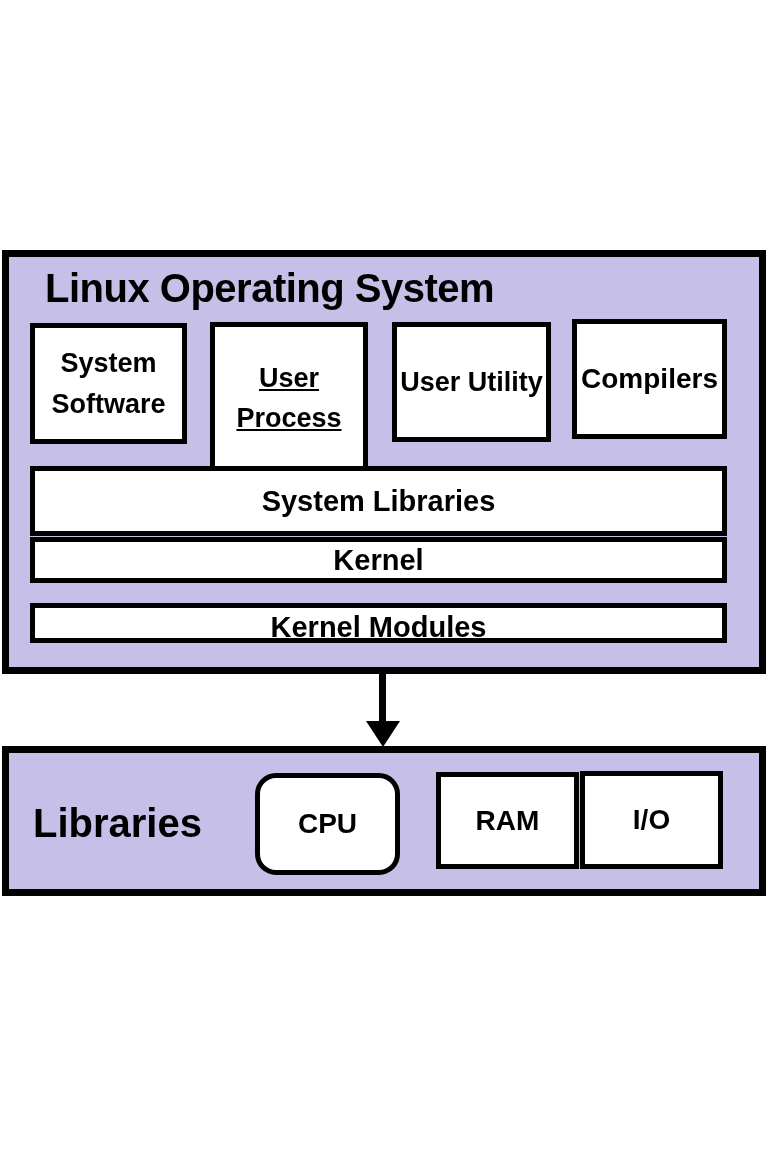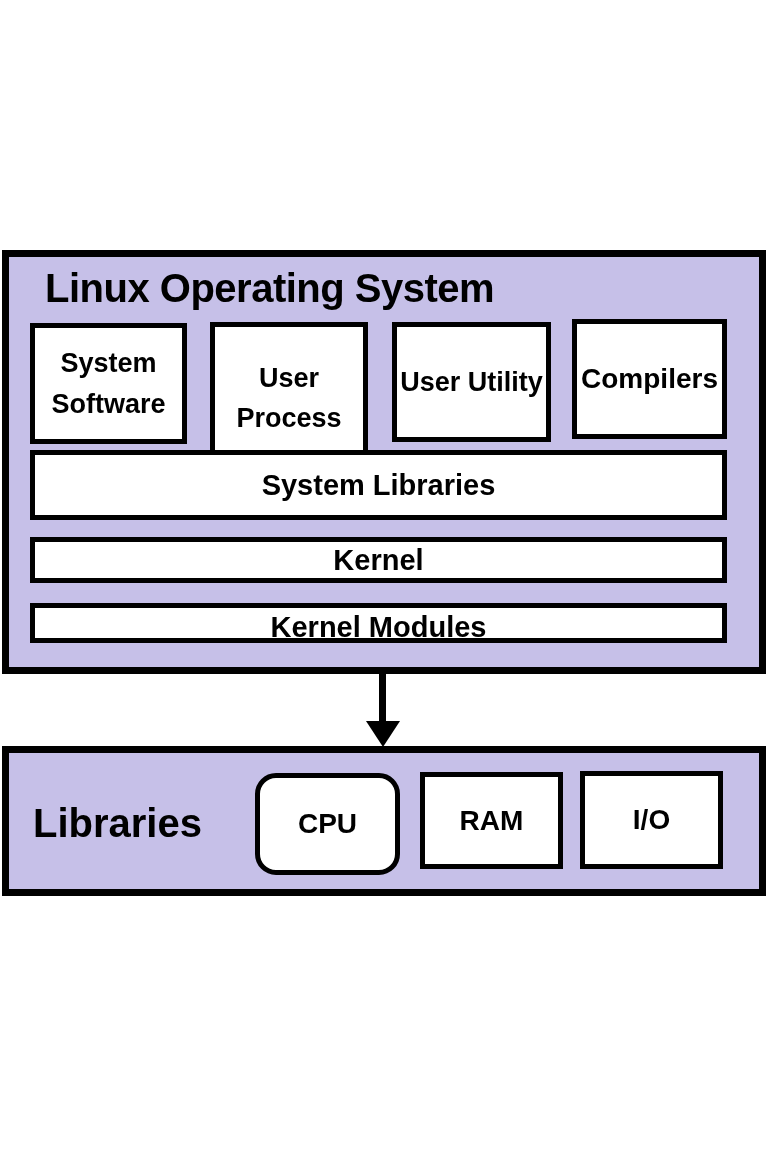--- a/index.html
+++ b/index.html
@@ -33,25 +33,25 @@
     background: var(--box-bg, #ffffff);
     border: 5px solid var(--ink, #000000);
     box-sizing: border-box;
     display: flex;
     align-items: center;
     justify-content: center;
     text-align: center;
   }
   .top-box { font-size: 27px; line-height: 1.5; }
   .box-system-software { left: 30px;  top: 323px; width: 157px; height: 121px; }
-  .box-user-process    { left: 210px; top: 322px; width: 158px; height: 152px; }
+  .box-user-process    { left: 210px; top: 322px; width: 158px; height: 152px; text-decoration: underline; }
   .box-user-utility    { left: 392px; top: 322px; width: 159px; height: 120px; }
   .box-compilers       { left: 572px; top: 319px; width: 155px; height: 120px; font-size: 28px; }
   .layer-bar { left: 30px; width: 697px; font-size: 29px; }
-  .bar-system-libraries { top: 450px; height: 70px; }
+  .bar-system-libraries { top: 466px; height: 70px; }
   .bar-kernel           { top: 537px; height: 46px; }
   .bar-kernel-modules   { top: 603px; height: 40px; align-items: flex-end; }
   .bar-kernel-modules .label {
     text-decoration: underline;
     position: relative;
     top: 4px;
     line-height: 1;
   }
   .arrow-shaft {
     position: absolute;
@@ -68,21 +68,21 @@
     border-top: 26px solid var(--ink, #000000);
   }
   .hw-title {
     position: absolute;
     left: 33px; top: 801px;
     font-size: 40px;
     white-space: nowrap;
   }
   .hw-box { font-size: 28px; }
   .box-cpu { left: 255px; top: 773px; width: 145px; height: 102px; border-radius: 21px; }
-  .box-ram { left: 420px; top: 772px; width: 143px; height: 97px; }
+  .box-ram { left: 436px; top: 772px; width: 143px; height: 97px; }
   .box-io  { left: 580px; top: 771px; width: 143px; height: 98px; }
 </style>
 </head>
 <body>
 
 <div class="canvas">
 
   <div class="panel os-panel"></div>
 
   <div class="os-title">Linux Operating System</div>

